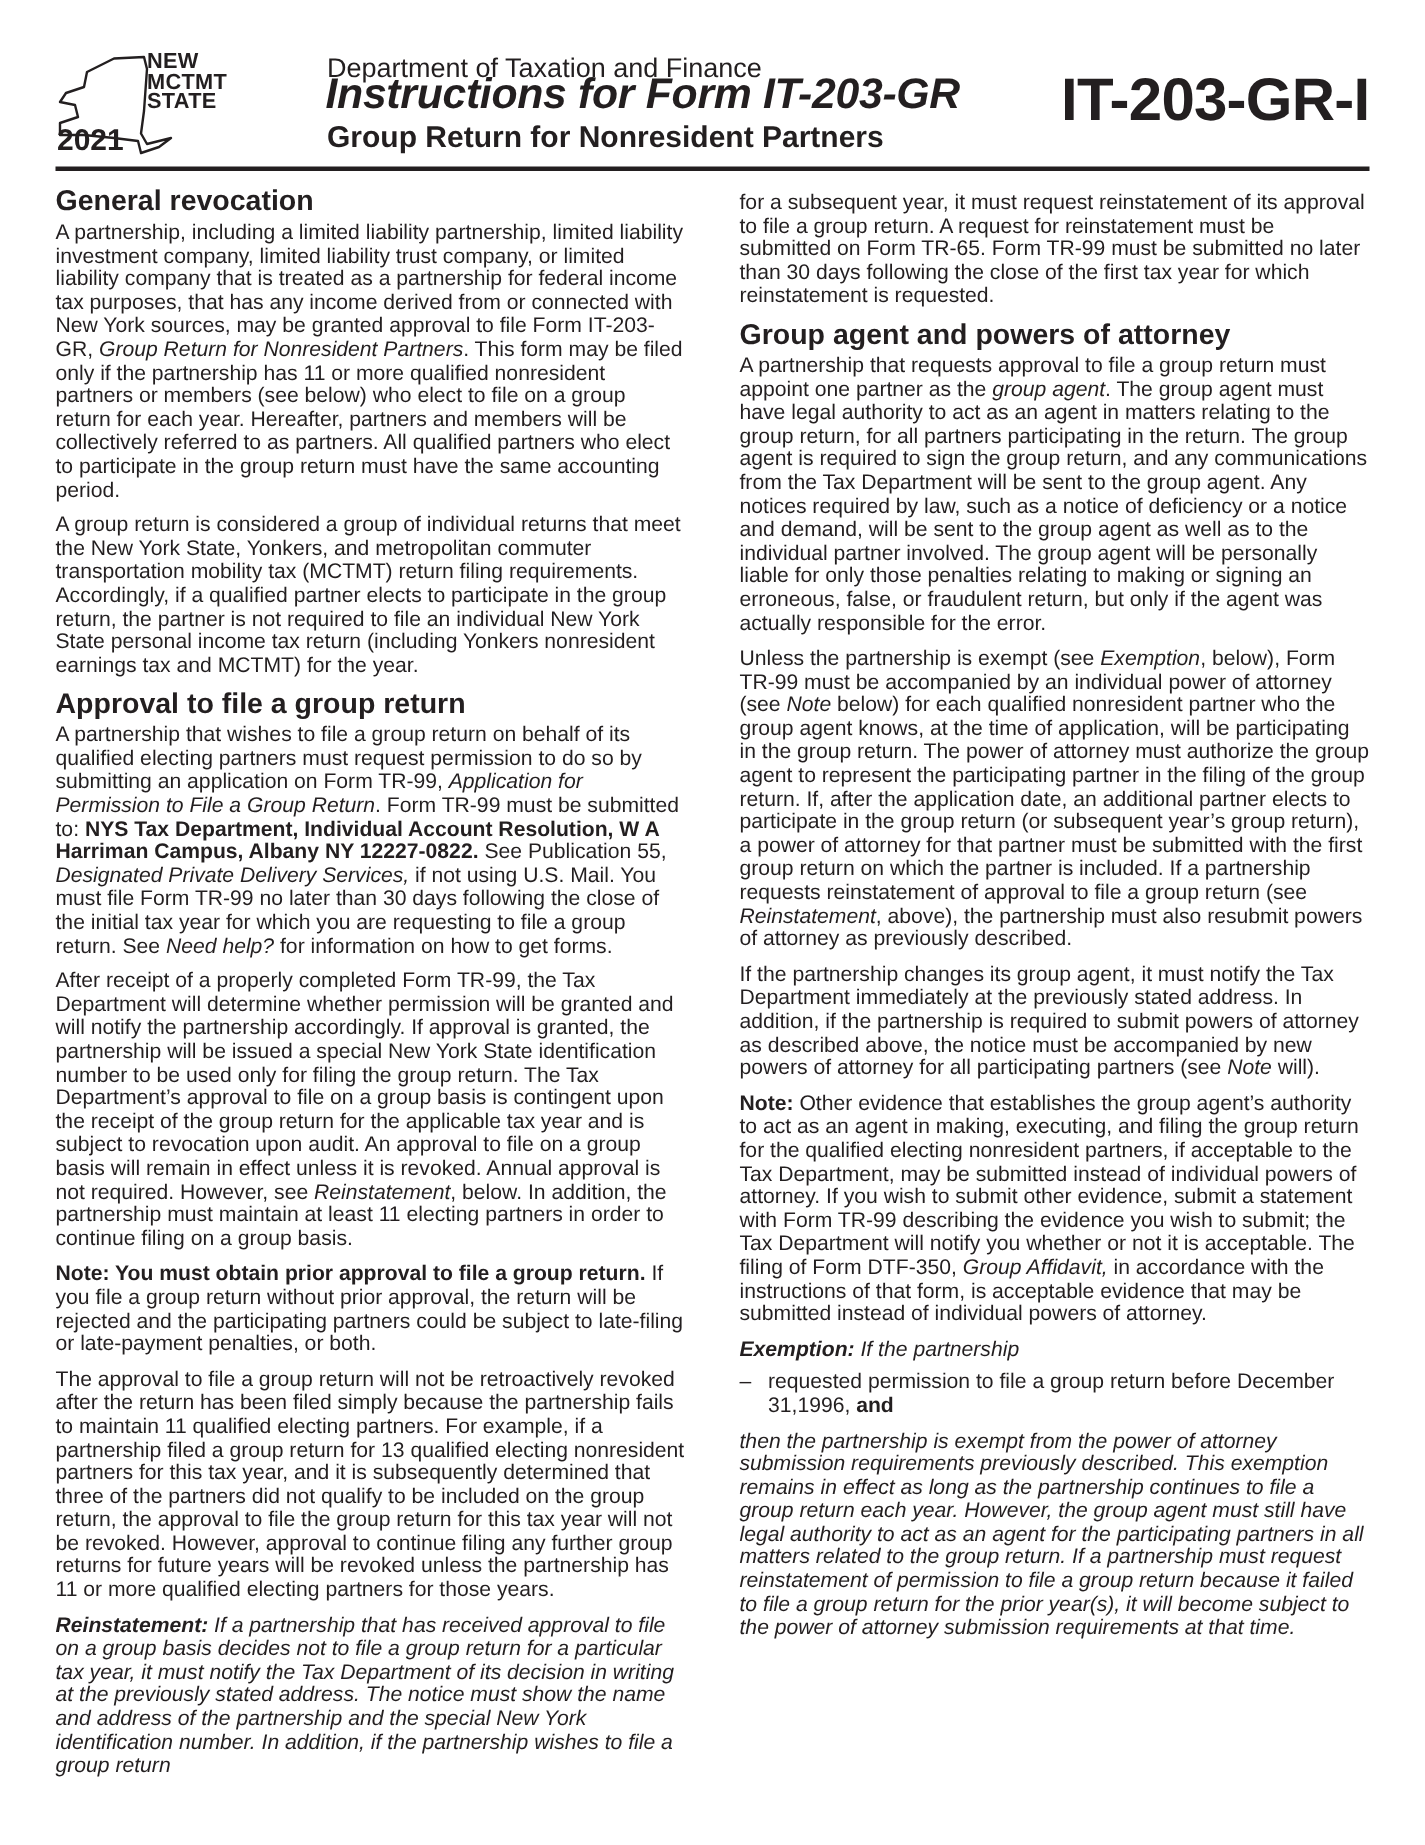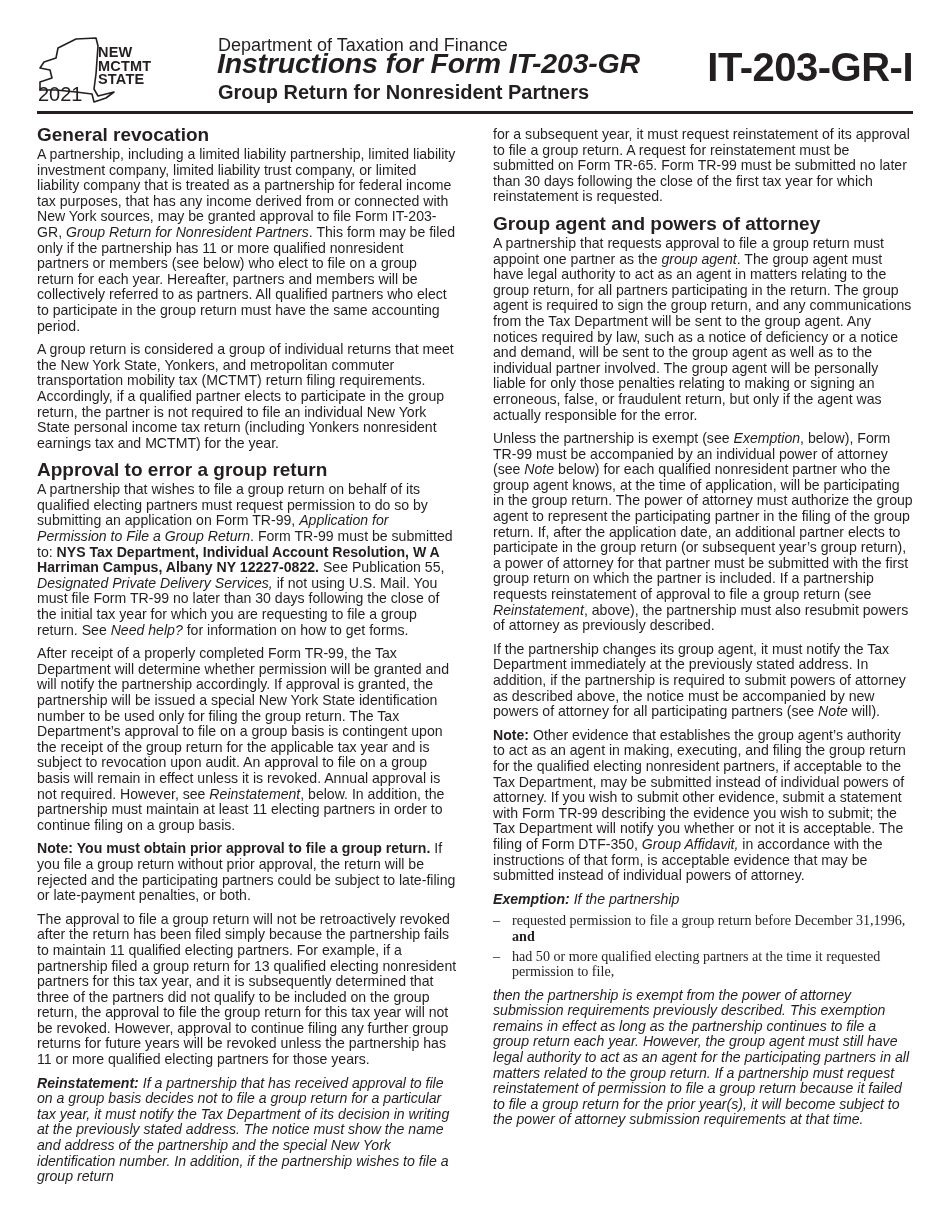--- a/index.html
+++ b/index.html
@@ -2,39 +2,39 @@
 <html><head>
   <meta charset="utf-8">
   <style>
     html, body { margin: 0; padding: 0; background: #ffffff; }
     body {
       width: 950px; height: 1230px; position: relative; overflow: hidden;
       font-family: "Liberation Sans", sans-serif; color: #231f20;
     }
     .logo { position: absolute; left: 36px; top: 34px; width: 112px; height: 72px; }
     .logo svg { position: absolute; left: 0; top: 0; }
-    .logo .nys { position: absolute; left: 62px; top: 12px; font-weight: bold; font-size: 14.5px; line-height: 13.5px; letter-spacing: 0.2px; }
-    .logo .year { position: absolute; left: 2px; top: 50px; font-weight: normal; font-size: 20px; line-height: 20px; }
+    .logo .nys { position: absolute; left: 62px; top: 1px; font-weight: bold; font-size: 14.5px; line-height: 13.5px; letter-spacing: 0.2px; }
+    .logo .year { position: absolute; left: 2px; top: 50px; font-weight: bold; font-size: 20px; line-height: 20px; }
     .dept { position: absolute; left: 218px; top: 35px; font-size: 18px; }
     .title { position: absolute; left: 217px; top: 47px; font-weight: bold; font-size: 28.5px; letter-spacing: -0.2px; font-style: italic; }
     .subtitle { position: absolute; left: 218px; top: 81px; font-weight: bold; font-size: 20px; }
     .formno { position: absolute; right: 37px; top: 45px; font-weight: bold; font-size: 40px; letter-spacing: -0.5px; }
     .rule { position: absolute; left: 37px; right: 37px; top: 111px; height: 3px; background: #231f20; }
     .col { position: absolute; top: 124px; font-size: 14.1px; line-height: 15.6px; }
     .col-left { left: 37px; width: 420px; }
     .col-right { left: 493px; width: 420px; top: 127px; }
     h2 { font-size: 19px; font-weight: bold; margin: 0 0 1px 0; line-height: 22px; }
     .col-right h2 { margin-top: 2px; }
     p { margin: 0 0 8px 0; }
     p.tight { margin-bottom: 0; font-style: italic; }
     h2.spaced { }
     i { font-style: italic; }
     b { font-weight: bold; }
     ul.dash { list-style: none; margin: 0 0 8px 0; padding: 0; }
-    ul.dash li { position: relative; padding-left: 19px; margin-bottom: 4px; font-family: Liberation Serif, serif; }
+    ul.dash li { position: relative; padding-left: 19px; margin-bottom: 4px; }
     ul.dash li::before { content: "–"; position: absolute; left: 0; }
   </style>
 </head>
 <body>
 
 <div class="logo">
   <svg width="112" height="72" viewBox="0 0 112 72">
     <path d="M22 14 L40 5 L60 4 L62 12 L60 40 L58 55 L62 62 L78 58 L70 64 L58 68 L56 60 L40 58 L20 56 L4 56 L4 48 L16 44 L14 36 L4 34 L8 28 L20 24 Z" fill="none" stroke="#231f20" stroke-width="1.6" stroke-linejoin="round"></path>
   </svg>
   <div class="nys">
@@ -49,35 +49,34 @@
 <div class="title">Instructions for Form IT-203-GR</div>
 <div class="subtitle">Group Return for Nonresident Partners</div>
 <div class="formno">IT-203-GR-I</div>
 <div class="rule"></div>
 
 <div class="col col-left">
   <h2>General revocation</h2>
   <p><span>A partnership, including a limited liability partnership, limited liability investment company, limited liability trust company, or limited liability company that is treated as a partnership for federal income tax purposes, that has any income derived from or connected with New York sources, may be granted approval to file Form IT-203-GR, </span><i>Group Return for Nonresident Partners</i><span>. This form may be filed only if the partnership has 11 or more qualified nonresident partners or members (see below) who elect to file on a group return for each year. Hereafter, partners and members will be collectively referred to as partners. All qualified partners who elect to participate in the group return must have the same accounting period.</span></p>
   <p>A group return is considered a group of individual returns that meet the New York State, Yonkers, and metropolitan commuter transportation mobility tax (MCTMT) return filing requirements. Accordingly, if a qualified partner elects to participate in the group return, the partner is not required to file an individual New York State personal income tax return (including Yonkers nonresident earnings tax and MCTMT) for the year.</p>
 
-  <h2 class="spaced">Approval to error a group return</h2>
+  <h2 class="spaced">Approval to file a group return</h2>
   <p><span>A partnership that wishes to file a group return on behalf of its qualified electing partners must request permission to do so by submitting an application on Form TR-99, </span><i>Application for Permission to File a Group Return</i><span>. Form TR-99 must be submitted to: </span><b>NYS Tax Department, Individual Account Resolution, W A Harriman Campus, Albany NY 12227-0822.</b><span> See Publication 55, </span><i>Designated Private Delivery Services,</i><span> if not using U.S. Mail. You must file Form TR-99 no later than 30 days following the close of the initial tax year for which you are requesting to file a group return. See </span><i>Need help?</i><span> for information on how to get forms.</span></p>
   <p><span>After receipt of a properly completed Form TR-99, the Tax Department will determine whether permission will be granted and will notify the partnership accordingly. If approval is granted, the partnership will be issued a special New York State identification number to be used only for filing the group return. The Tax Department’s approval to file on a group basis is contingent upon the receipt of the group return for the applicable tax year and is subject to revocation upon audit. An approval to file on a group basis will remain in effect unless it is revoked. Annual approval is not required. However, see </span><i>Reinstatement</i><span>, below. In addition, the partnership must maintain at least 11 electing partners in order to continue filing on a group basis.</span></p>
   <p><b>Note: You must obtain prior approval to file a group return.</b><span> If you file a group return without prior approval, the return will be rejected and the participating partners could be subject to late-filing or late-payment penalties, or both.</span></p>
   <p>The approval to file a group return will not be retroactively revoked after the return has been filed simply because the partnership fails to maintain 11 qualified electing partners. For example, if a partnership filed a group return for 13 qualified electing nonresident partners for this tax year, and it is subsequently determined that three of the partners did not qualify to be included on the group return, the approval to file the group return for this tax year will not be revoked. However, approval to continue filing any further group returns for future years will be revoked unless the partnership has 11 or more qualified electing partners for those years.</p>
   <p class="tight"><b>Reinstatement:</b><span> If a partnership that has received approval to file on a group basis decides not to file a group return for a particular tax year, it must notify the Tax Department of its decision in writing at the previously stated address. The notice must show the name and address of the partnership and the special New York identification number. In addition, if the partnership wishes to file a group return</span></p>
 </div>
 
 <div class="col col-right">
   <p>for a subsequent year, it must request reinstatement of its approval to file a group return. A request for reinstatement must be submitted on Form TR-65. Form TR-99 must be submitted no later than 30 days following the close of the first tax year for which reinstatement is requested.</p>
 
   <h2 class="spaced">Group agent and powers of attorney</h2>
   <p><span>A partnership that requests approval to file a group return must appoint one partner as the </span><i>group agent</i><span>. The group agent must have legal authority to act as an agent in matters relating to the group return, for all partners participating in the return. The group agent is required to sign the group return, and any communications from the Tax Department will be sent to the group agent. Any notices required by law, such as a notice of deficiency or a notice and demand, will be sent to the group agent as well as to the individual partner involved. The group agent will be personally liable for only those penalties relating to making or signing an erroneous, false, or fraudulent return, but only if the agent was actually responsible for the error.</span></p>
   <p><span>Unless the partnership is exempt (see </span><i>Exemption</i><span>, below), Form TR-99 must be accompanied by an individual power of attorney (see </span><i>Note</i><span> below) for each qualified nonresident partner who the group agent knows, at the time of application, will be participating in the group return. The power of attorney must authorize the group agent to represent the participating partner in the filing of the group return. If, after the application date, an additional partner elects to participate in the group return (or subsequent year’s group return), a power of attorney for that partner must be submitted with the first group return on which the partner is included. If a partnership requests reinstatement of approval to file a group return (see </span><i>Reinstatement</i><span>, above), the partnership must also resubmit powers of attorney as previously described.</span></p>
   <p><span>If the partnership changes its group agent, it must notify the Tax Department immediately at the previously stated address. In addition, if the partnership is required to submit powers of attorney as described above, the notice must be accompanied by new powers of attorney for all participating partners (see </span><i>Note</i><span> will).</span></p>
   <p><b>Note:</b><span> Other evidence that establishes the group agent’s authority to act as an agent in making, executing, and filing the group return for the qualified electing nonresident partners, if acceptable to the Tax Department, may be submitted instead of individual powers of attorney. If you wish to submit other evidence, submit a statement with Form TR-99 describing the evidence you wish to submit; the Tax Department will notify you whether or not it is acceptable. The filing of Form DTF-350, </span><i>Group Affidavit,</i><span> in accordance with the instructions of that form, is acceptable evidence that may be submitted instead of individual powers of attorney.</span></p>
   <p class="tight" style="margin-bottom:6px"><b>Exemption:</b><span> If the partnership</span></p>
   <ul class="dash">
     <li><span>requested permission to file a group return before December 31,1996, </span><b>and</b></li>
-    <li><span>had 50 or more qualified electing partners at the time it requested permission to file,</span><b></b></li>
   </ul>
   <p class="tight">then the partnership is exempt from the power of attorney submission requirements previously described. This exemption remains in effect as long as the partnership continues to file a group return each year. However, the group agent must still have legal authority to act as an agent for the participating partners in all matters related to the group return. If a partnership must request reinstatement of permission to file a group return because it failed to file a group return for the prior year(s), it will become subject to the power of attorney submission requirements at that time.</p>
 </div>
 
 </body></html>

